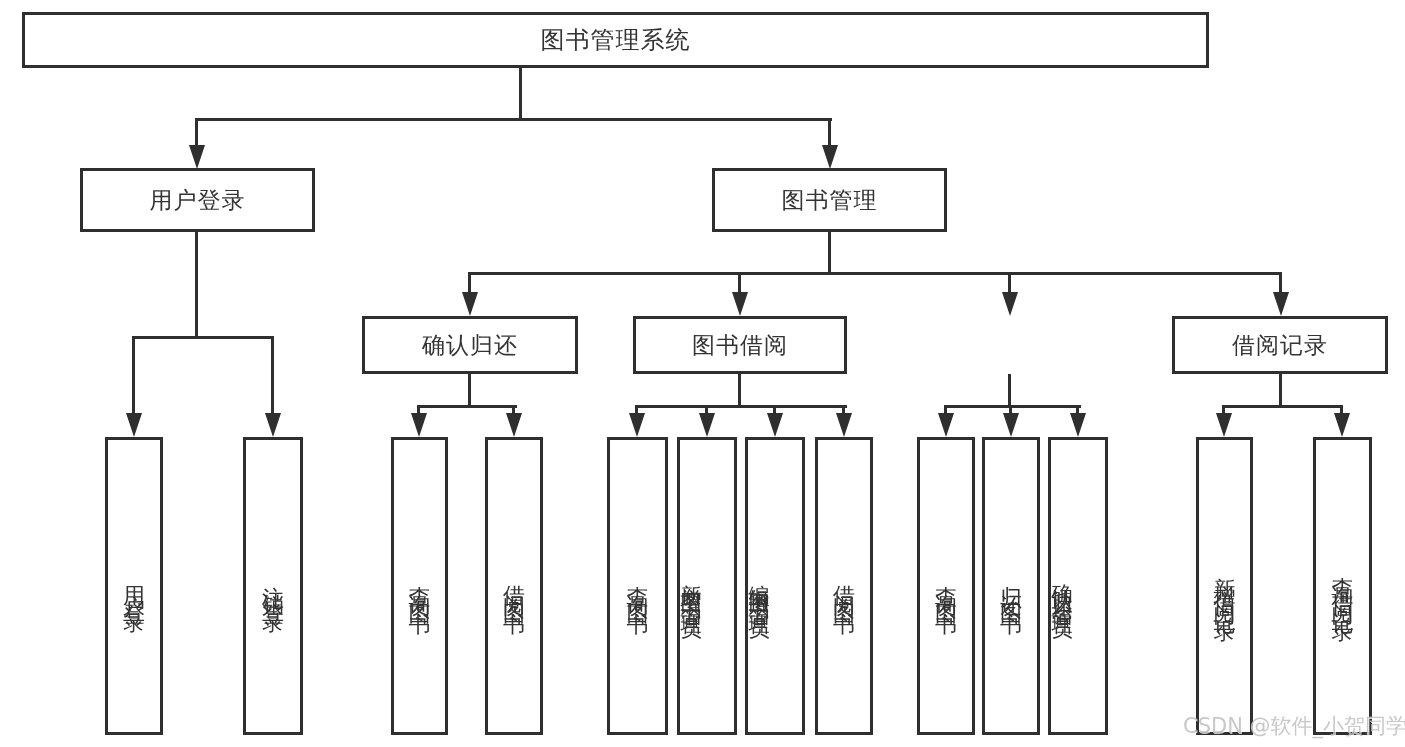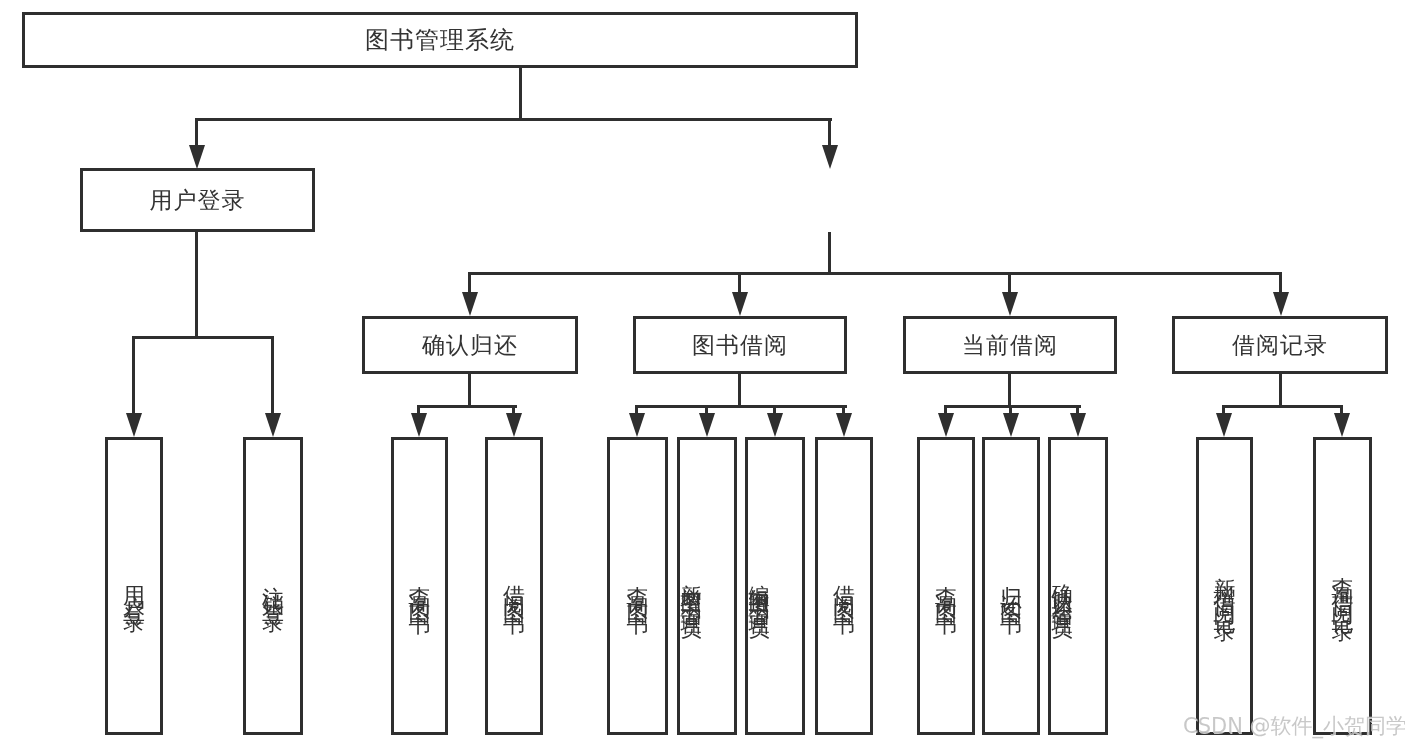--- a/index.html
+++ b/index.html
@@ -74,36 +74,36 @@
     white-space: nowrap;
     z-index: 5;
     text-shadow: 1px 1px 0 rgba(255,255,255,0.8);
   }
 </style>
 </head>
 <body>
 
 <div class="stage">
 
-  <div class="box h root" style="left:22px; top:12px; width:836px; height:56px;">
+  <div class="box h root" style="left:22px; top:12px; width:1187px; height:56px;">
     <span>图书管理系统</span>
   </div>
 
   <div class="box h" style="left:80px; top:168px; width:235px; height:64px;">
     <span>用户登录</span>
   </div>
+  <div class="box h" style="left:712px; top:168px; width:235px; height:64px;">
+    <span>图书管理</span>
+  </div>
 
   <div class="box h" style="left:362px; top:316px; width:216px; height:58px;">
     <span>确认归还</span>
   </div>
   <div class="box h" style="left:633px; top:316px; width:214px; height:58px;text-align:center;">
     <span>图书借阅</span>
-  </div>
-  <div class="box h" style="left:903px; top:316px; width:214px; height:58px;">
-    <span>当前借阅</span>
   </div>
   <div class="box h" style="left:1172px; top:316px; width:216px; height:58px;">
     <span>借阅记录</span>
   </div>
 
   <div class="box v" style="left:105px; top:437px; width:58px; height:298px;">
     <span class="vtext">用户登录</span>
   </div>
   <div class="box v" style="left:243px; top:437px; width:60px; height:298px;">
     <span class="vtext">注销登录</span>

